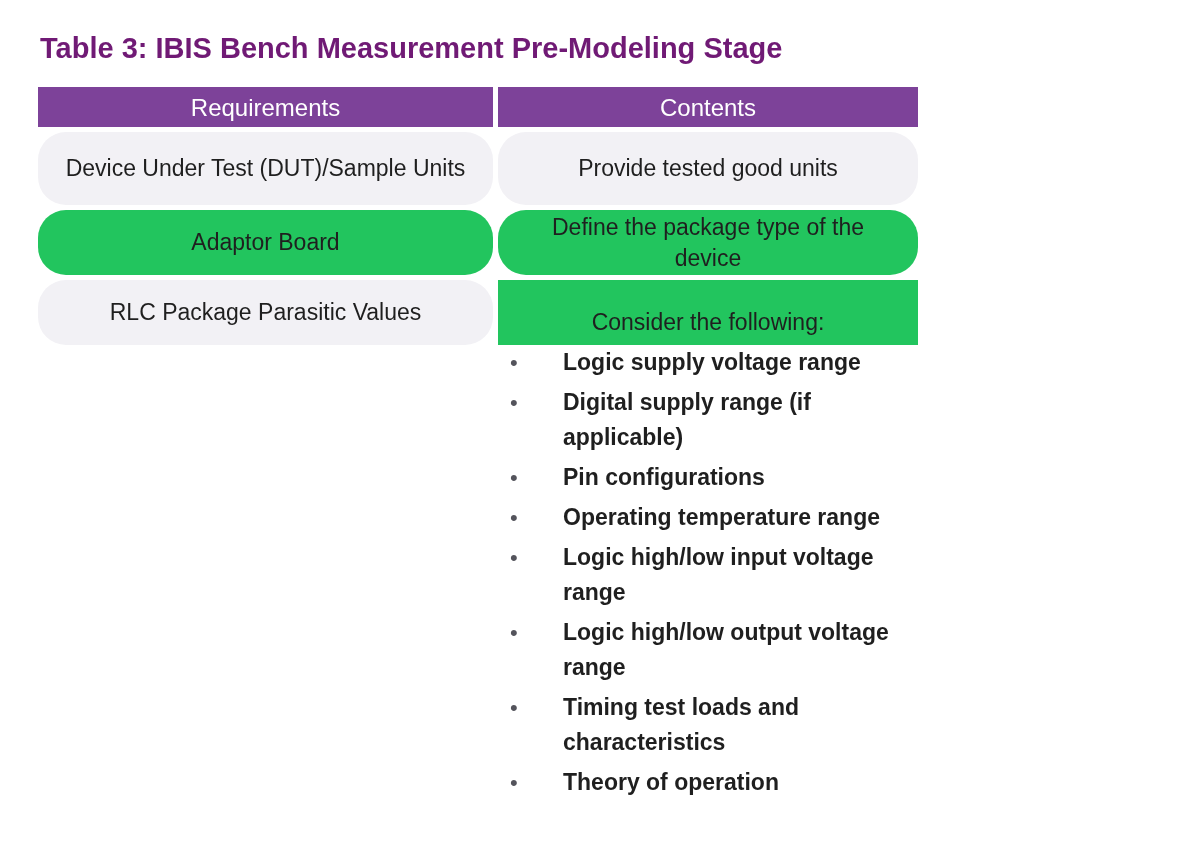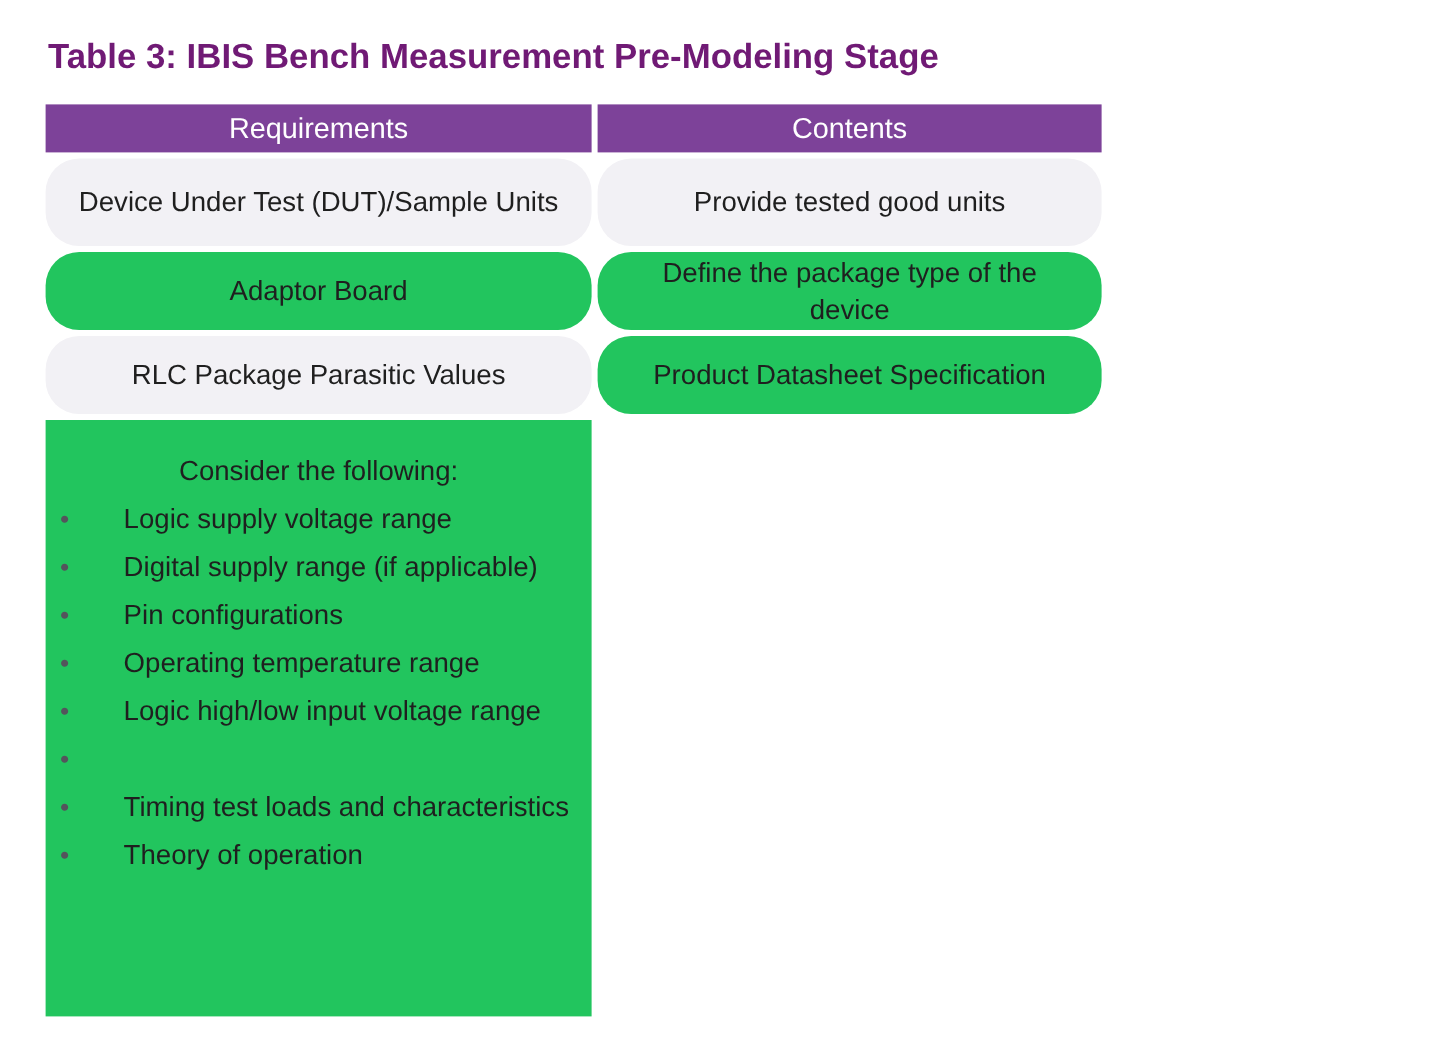--- a/index.html
+++ b/index.html
@@ -71,20 +71,21 @@
   }
   .dot {
     flex: 0 0 53px;
     padding-left: 8px;
     color: #54545C;
     font-size: 22px;
   }
   .li-text {
     flex: 1 1 auto;
     padding-right: 4px;
+    font-weight: bold;
   }
 </style>
 </head>
 <body>
 
 <div class="page">
   <h1 class="title">Table 3: IBIS Bench Measurement Pre-Modeling Stage</h1>
 
   <div class="tbl">
 
@@ -92,21 +93,20 @@
     <div class="cell hdr">Contents</div>
 
     <div class="cell light req">Device Under Test (DUT)/Sample Units</div>
     <div class="cell light cnt">Provide tested good units</div>
 
     <div class="cell gray req">Adaptor Board</div>
     <div class="cell gray cnt">Define the package type of the device</div>
 
     <div class="cell light req">RLC Package Parasitic Values</div>
 
-    <div class="cell gray req">Product Datasheet Specification</div>
     <div class="cell gray spec-cell">
       <div class="intro">Consider the following:</div>
       <ul class="bullets">
         <li>
           <span class="dot">•</span>
           <span class="li-text">Logic supply voltage range</span>
         </li>
         <li>
           <span class="dot">•</span>
           <span class="li-text">Digital supply range (if applicable)</span>
@@ -118,20 +118,21 @@
         <li>
           <span class="dot">•</span>
           <span class="li-text">Operating temperature range</span>
         </li>
         <li>
           <span class="dot">•</span>
           <span class="li-text">Logic high/low input voltage range</span>
         </li>
         <li>
           <span class="dot">•</span>
+          <span class="li-text">Logic high/low output voltage range</span>
         </li>
         <li>
           <span class="dot">•</span>
           <span class="li-text">Timing test loads and characteristics</span>
         </li>
         <li>
           <span class="dot">•</span>
           <span class="li-text">Theory of operation</span>
         </li>
       </ul>

